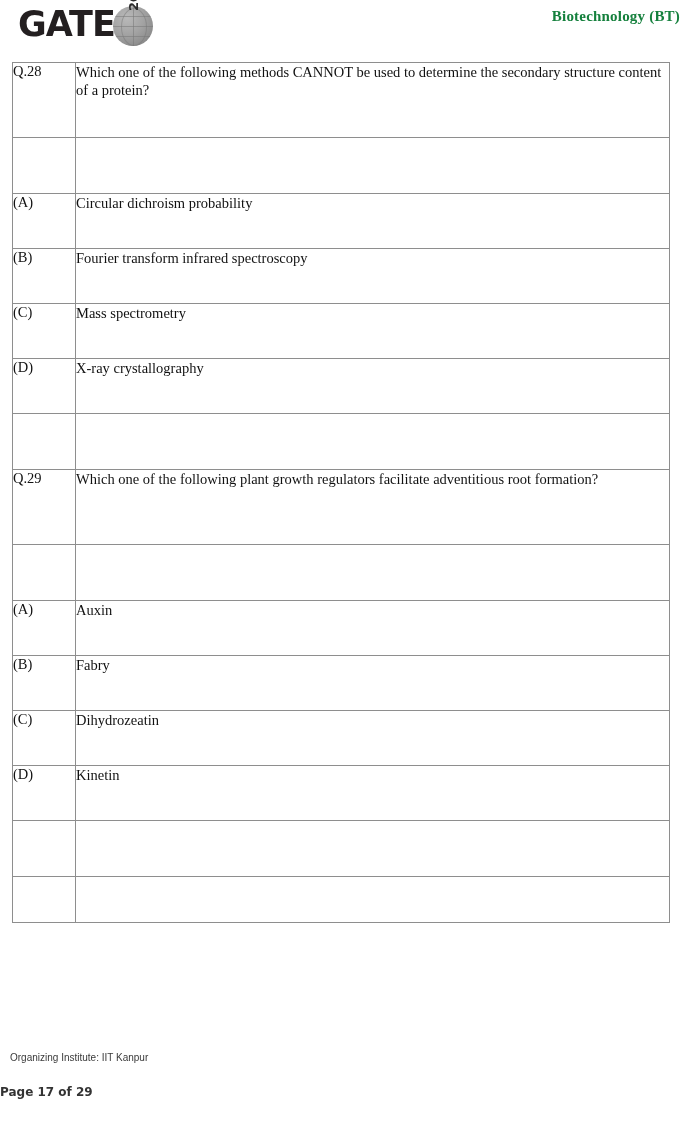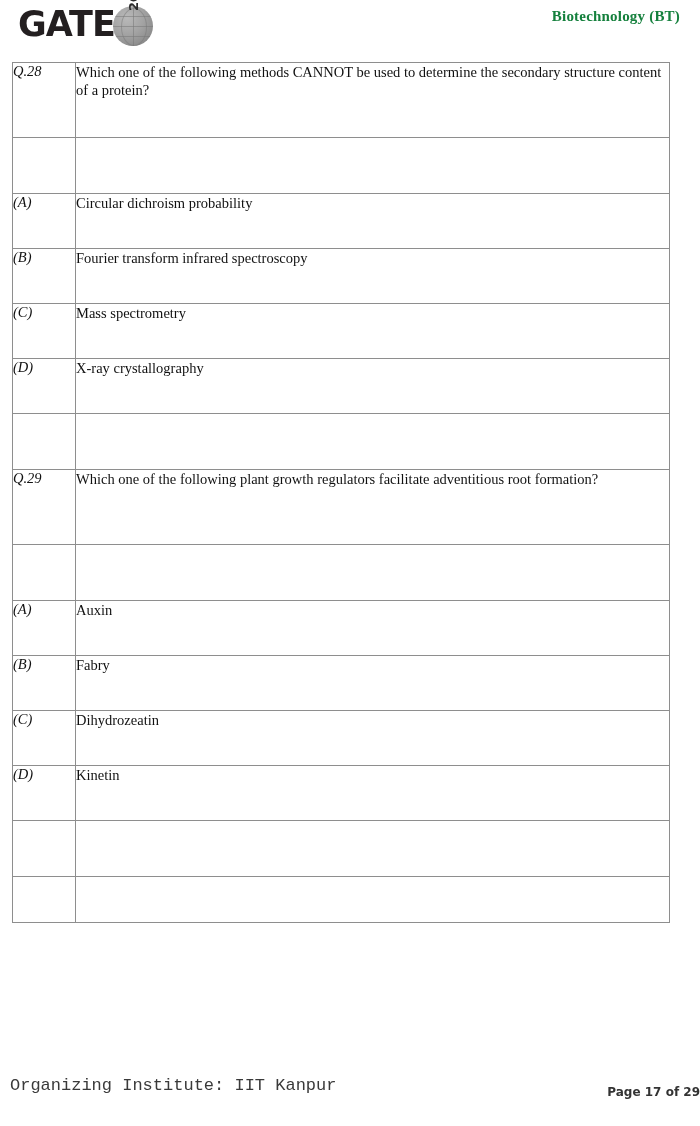--- a/index.html
+++ b/index.html
@@ -116,21 +116,20 @@
   }
   .col-label {
     width: 63px;
   }
   .cell-label {
     font-family: "Liberation Serif", serif;
     font-size: 14.5px;
     padding: 9px 0 0 9px;
     white-space: nowrap;
     color: #111111;
-    font-style: italic;
   }
   .cell-body {
     font-family: "Liberation Serif", serif;
     font-size: 14.5px;
     line-height: 18px;
     padding: 9px 10px 8px 10px;
     color: #111111;
   }
   tr.r-question td { height: 74px; }
   tr.r-spacer td   { height: 55px; }
@@ -146,32 +145,32 @@
     vertical-align: -1px;
     margin: 0 1px;
   }
 
   
   .footer-page {
     position: absolute;
     left: 0;
     top: 1085px;
     width: 700px;
-    text-align: right;
+    text-align: left;
     font-family: "DejaVu Sans", sans-serif;
     font-weight: bold;
     font-size: 12px;
     color: #333333;
   }
   .footer-inst {
     position: absolute;
     left: 10px;
-    top: 1076px;
-    font-family: Liberation Mono, monospace;
-    font-size: 17px;
+    top: 1052px;
+    font-family: Liberation Sans, sans-serif;
+    font-size: 10px;
     color: #3a3a3a;
   }
 </style>
 </head>
 <body>
 
 <div class="header">
 
   <div class="logo">
     <span class="logo-text">GATE</span>

